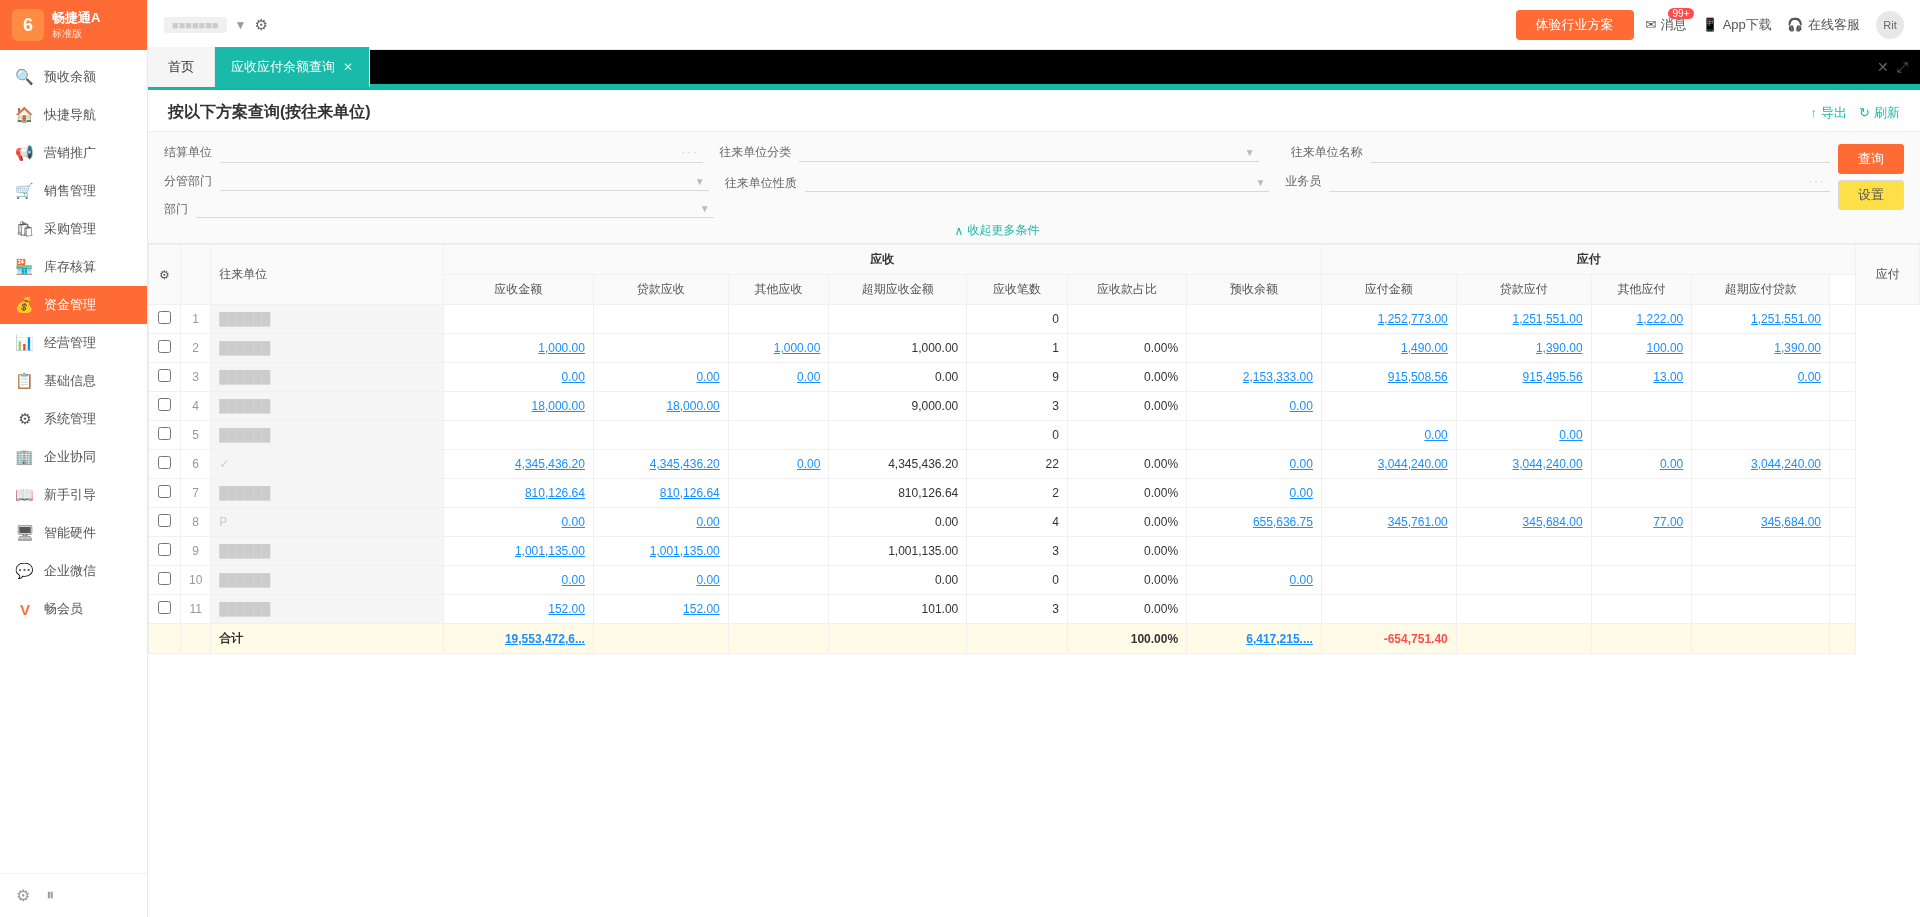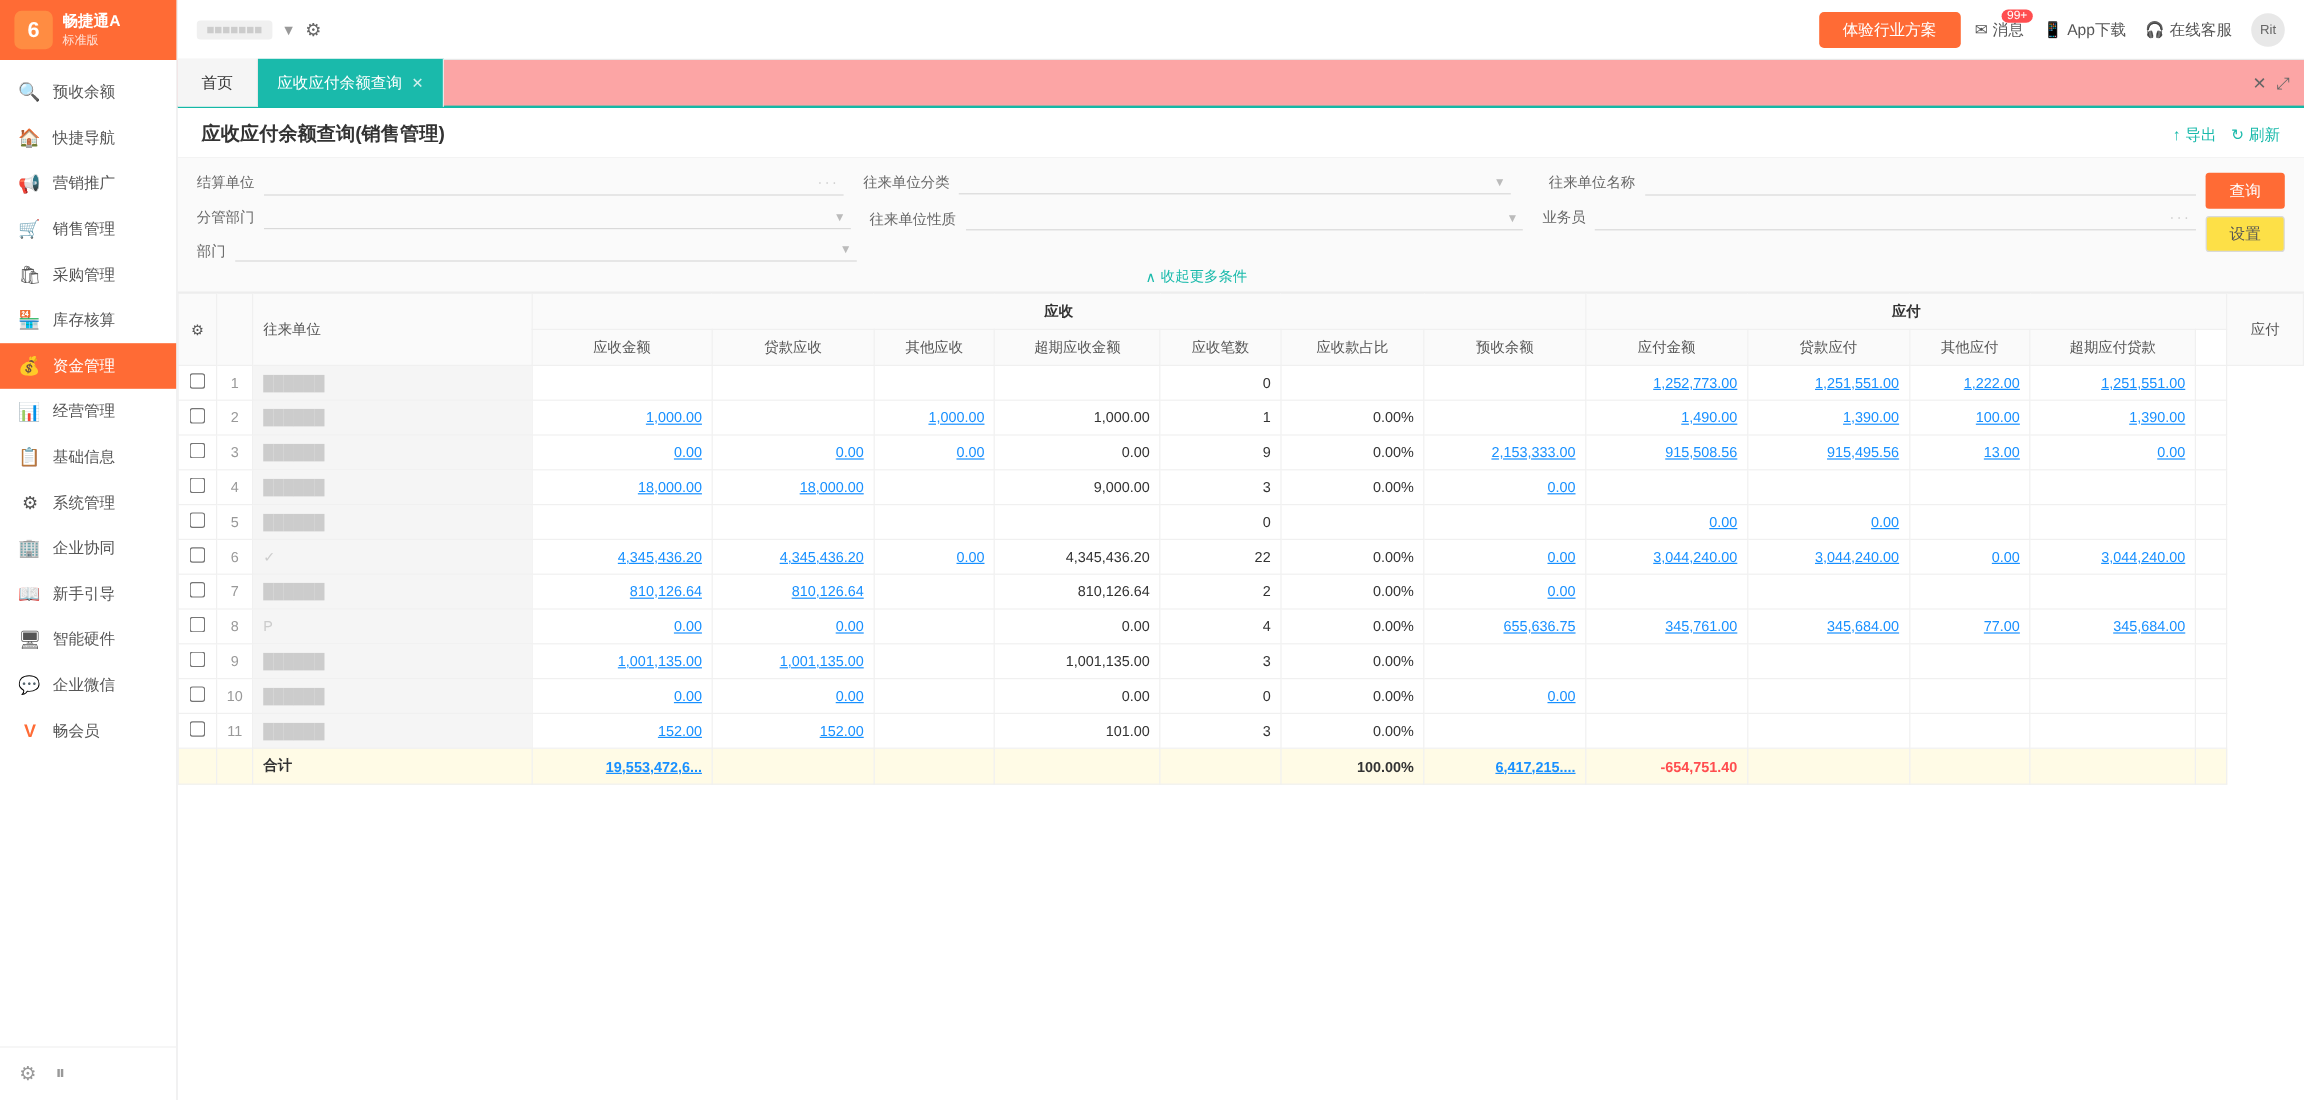--- a/index.html
+++ b/index.html
@@ -24,21 +24,21 @@
     
     .top-header { height: 50px; background: #fff; display: flex; align-items: center; padding: 0 16px; border-bottom: 1px solid #e8e8e8; gap: 12px; flex-shrink: 0; }
     .top-header-btn { background: #ff6b35; color: #fff; border: none; padding: 6px 20px; border-radius: 4px; cursor: pointer; font-size: 13px; }
     .top-header-actions { display: flex; align-items: center; gap: 16px; color: #555; font-size: 13px; }
     .top-header-badge { position: relative; display: inline-flex; align-items: center; gap: 4px; }
     .badge-num { background: #ff4d4f; color: #fff; border-radius: 10px; padding: 0 5px; font-size: 10px; position: absolute; top: -8px; right: -8px; }
     .gear-icon { color: #666; font-size: 15px; cursor: pointer; }
     .user-avatar { width: 28px; height: 28px; background: #e8e8e8; border-radius: 50%; display: flex; align-items: center; justify-content: center; font-size: 11px; color: #666; }
 
     
-    .tab-bar { height: 40px; background: #fca5a5; display: flex; align-items: center; border-bottom: 2px solid #14b8a6; flex-shrink: 0; }
+    .tab-bar { height: 40px; background: #000000; display: flex; align-items: center; border-bottom: 6px solid #14b8a6; flex-shrink: 0; }
     .tab-item { padding: 16px 16px; height: 40px; display: flex; align-items: center; gap: 8px; cursor: pointer; color: #555; font-size: 13px; background: #f5f5f5; border-right: 1px solid #e8e8e8; }
     .tab-item.active { background: #1abaab; color: #fff; }
     .tab-close { color: rgba(255,255,255,0.8); font-size: 12px; cursor: pointer; }
     .tab-home { padding: 0 20px; color: #333; }
 
     
     .page-area { flex: 1; background: #fff; overflow: hidden; display: flex; flex-direction: column; }
     .page-header { padding: 12px 20px 8px; display: flex; align-items: center; justify-content: space-between; border-bottom: 1px solid #f0f0f0; }
     .page-title { font-size: 16px; font-weight: bold; color: #333; }
     .page-actions { display: flex; gap: 12px; color: #1abaab; font-size: 13px; cursor: pointer; }
@@ -179,21 +179,21 @@
     <div style="flex:1;"></div>
     <div style="display:flex;align-items:center;gap:8px;padding:0 12px;color:#666;font-size:14px;">
       <span style="cursor:pointer;">✕</span>
       <span style="cursor:pointer;">⤢</span>
     </div>
   </div>
 
   <div class="page-area">
 
     <div class="page-header">
-      <h2 class="page-title">应收应付余额查询(销售管理)</h2>
+      <h2 class="page-title">按以下方案查询(按往来单位)</h2>
       <div class="page-actions">
         <div class="page-action">
           <span>↑</span>
           <span>导出</span>
         </div>
         <div class="page-action">
           <span>↻</span>
           <span>刷新</span>
         </div>
       </div>

